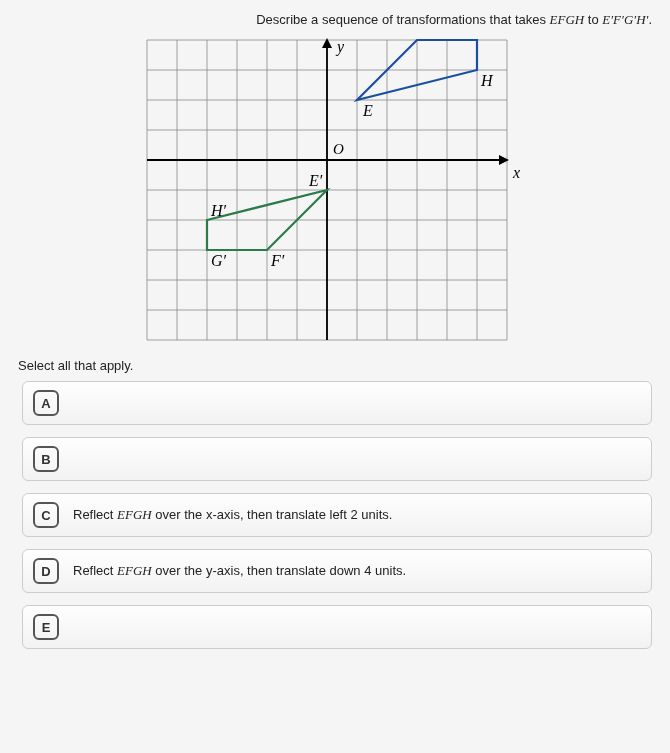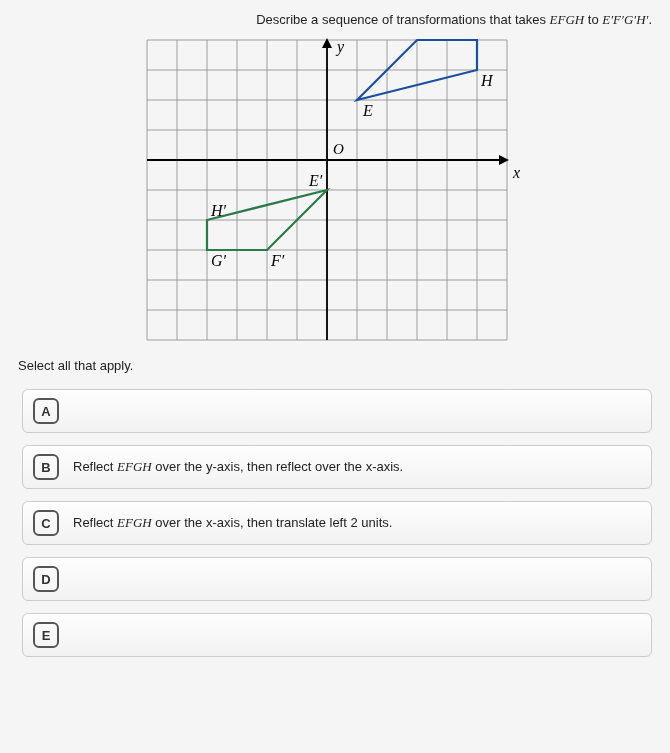--- a/index.html
+++ b/index.html
@@ -18,21 +18,21 @@
 }
 .question-text .math-it { font-style: italic; font-family: 'Times New Roman', serif; }
 .grid-container {
   display: flex;
   justify-content: center;
   margin-bottom: 14px;
 }
 .grid-svg { display: block; }
 .select-text {
   font-size: 13px;
-  margin-bottom: 16px;
+  margin-bottom: 8px;
 }
 .options { display: flex; flex-direction: column; gap: 12px; margin-left: 4px; }
 .option {
   display: flex;
   align-items: center;
   gap: 14px;
   background: linear-gradient(#fefefe, #f2f2f2);
   border: 1px solid #ccc;
   border-radius: 6px;
   padding: 8px 10px;
@@ -107,25 +107,25 @@
 </div>
 
 <div class="select-text">Select all that apply.</div>
 
 <div class="options">
     <div class="option">
       <div class="option-letter">A</div>
     </div>
     <div class="option">
       <div class="option-letter">B</div>
-      <div class="option-text"><span>Reflect </span><span class="mi">EFGH</span><span> over the y-axis, then reflect over the x-axis.</span></div>
     </div>
     <div class="option">
       <div class="option-letter">C</div>
       <div class="option-text"><span>Reflect </span><span class="mi">EFGH</span><span> over the x-axis, then translate left 2 units.</span></div>
     </div>
     <div class="option">
       <div class="option-letter">D</div>
+      <div class="option-text"><span>Reflect </span><span class="mi">EFGH</span><span> over the y-axis, then translate down 4 units.</span></div>
     </div>
     <div class="option">
       <div class="option-letter">E</div>
     </div>
   </div>
 
 </body></html>

